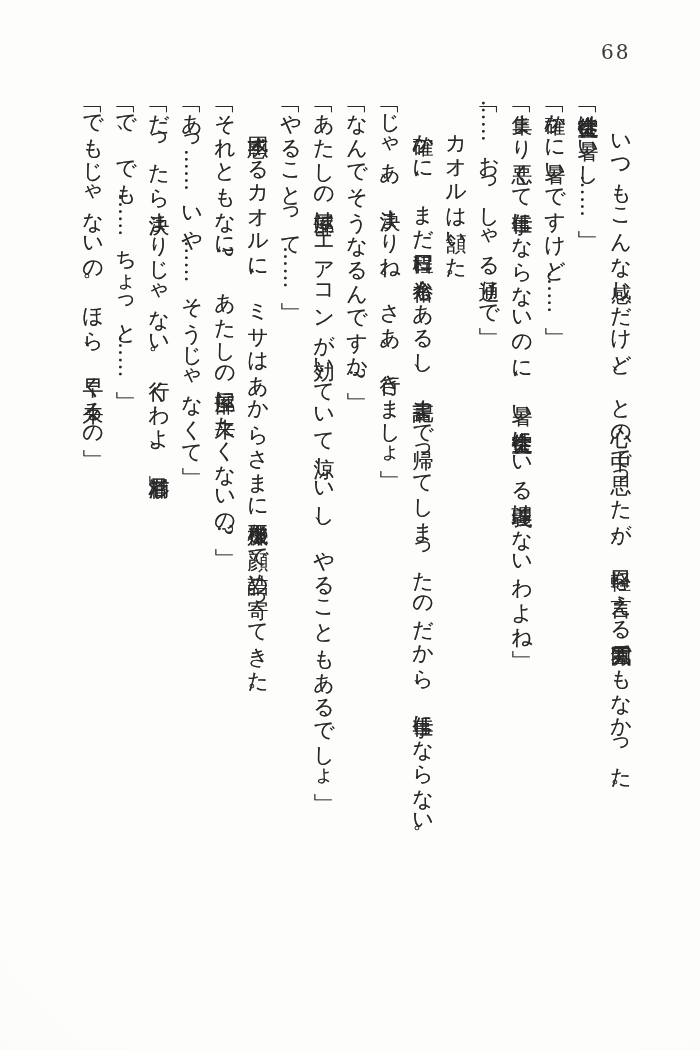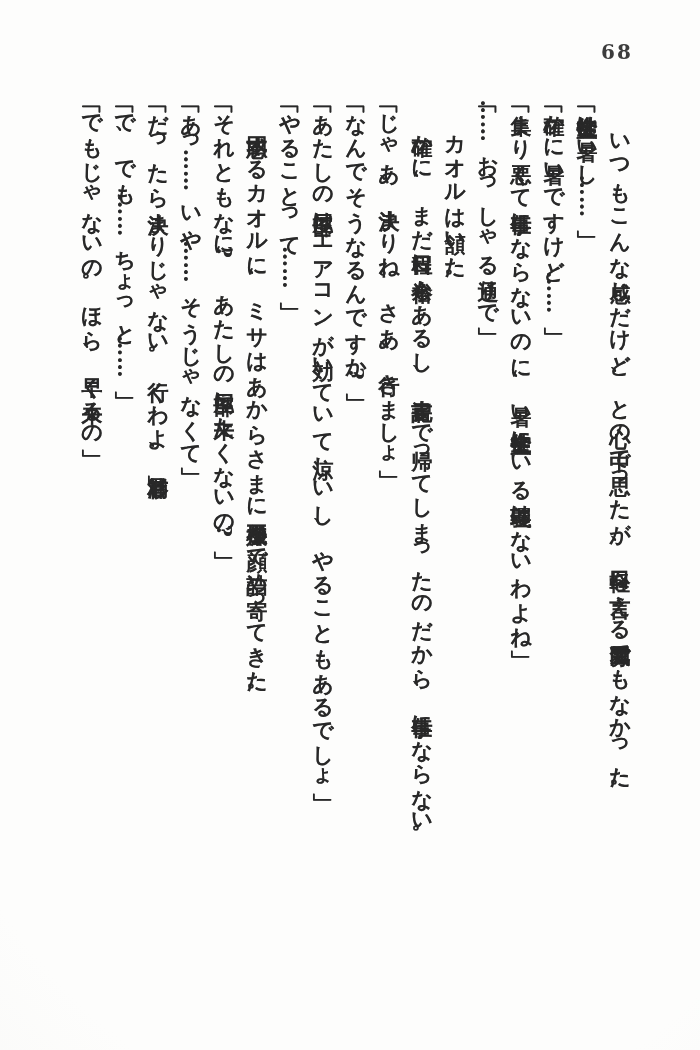--- a/index.html
+++ b/index.html
@@ -11,21 +11,20 @@
     height: 1050px;
     position: relative;
     overflow: hidden;
     background: #f6f6f3;
     font-family: "DejaVu Serif", serif;
   }
   .scan-page {
     position: absolute;
     inset: 0;
     background: radial-gradient(135% 120% at 55% 42%, #fdfdfc 55%, #f5f5f2 88%, #eeeeea 100%);
-    font-weight: bold;
   }
   .folio {
     position: absolute;
     top: 40px;
     left: 601px;
     font-size: 20px;
     letter-spacing: 2px;
     color: #3c3c3c;
     font-family: "DejaVu Serif", "Liberation Serif", serif;
   }

